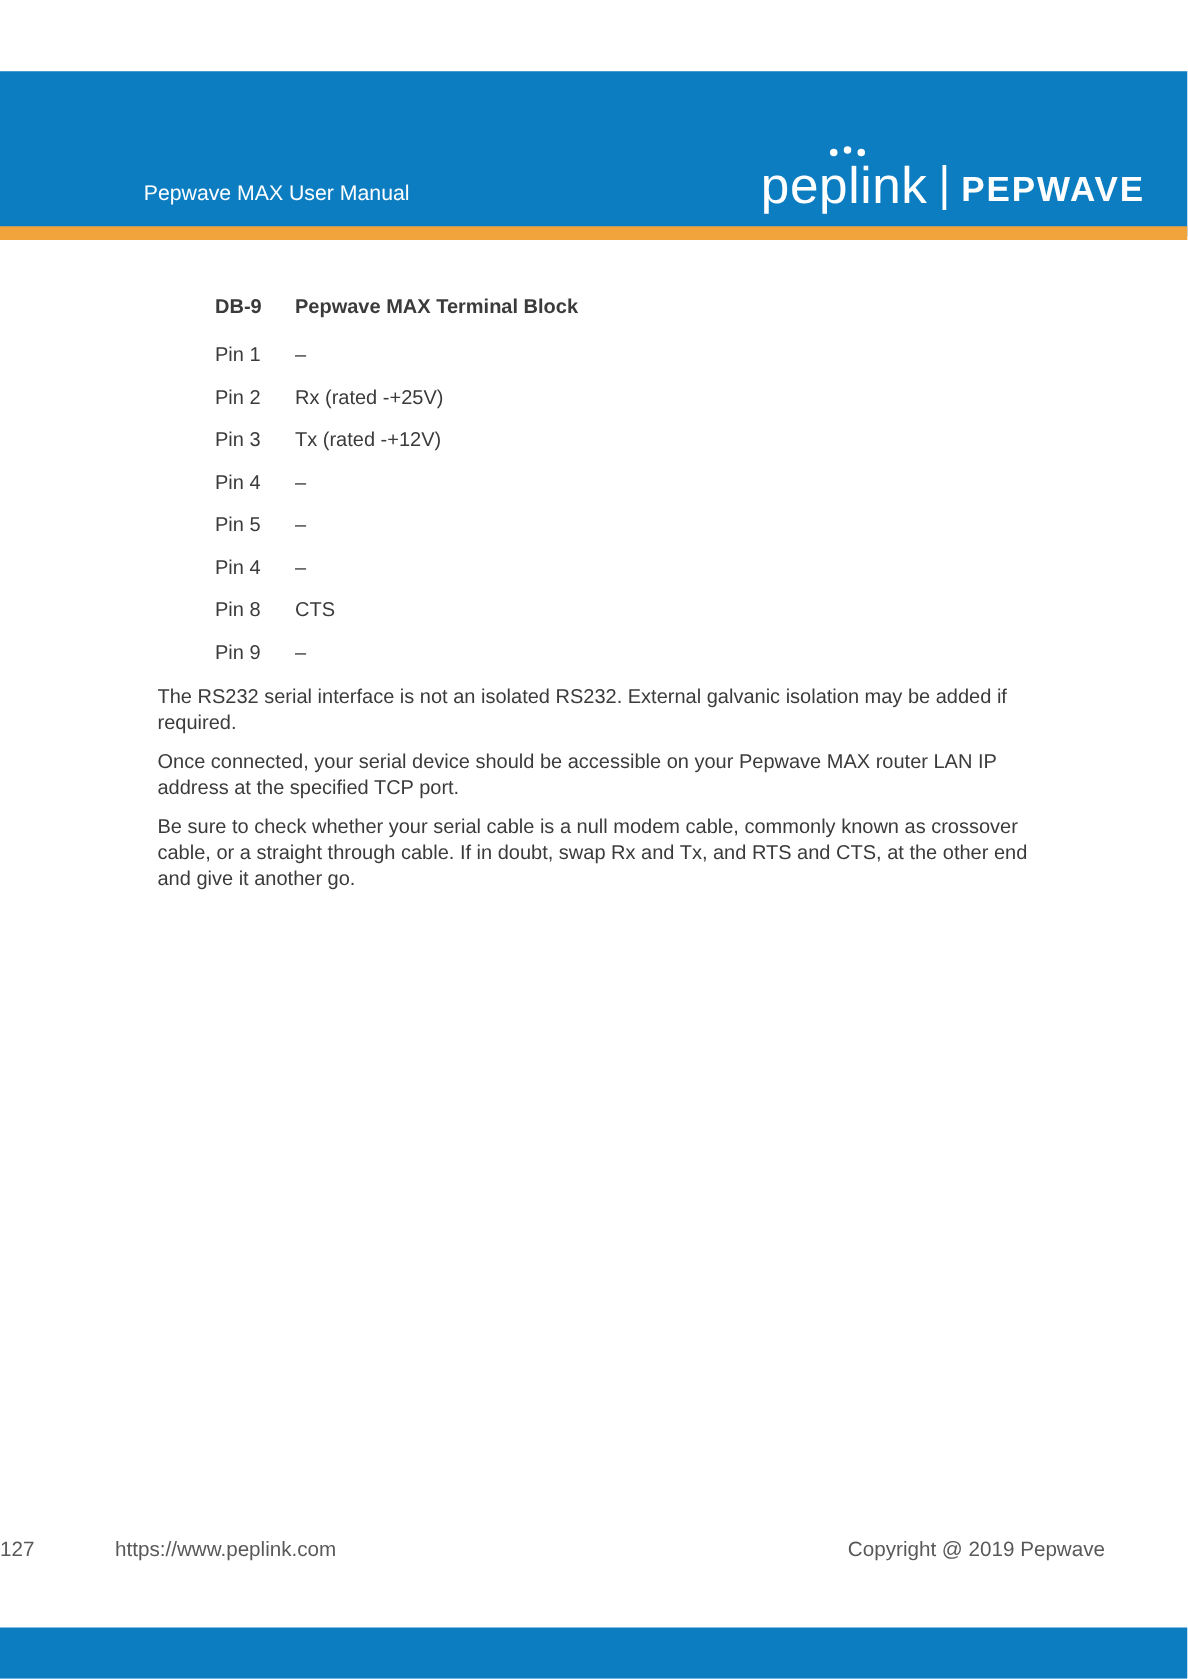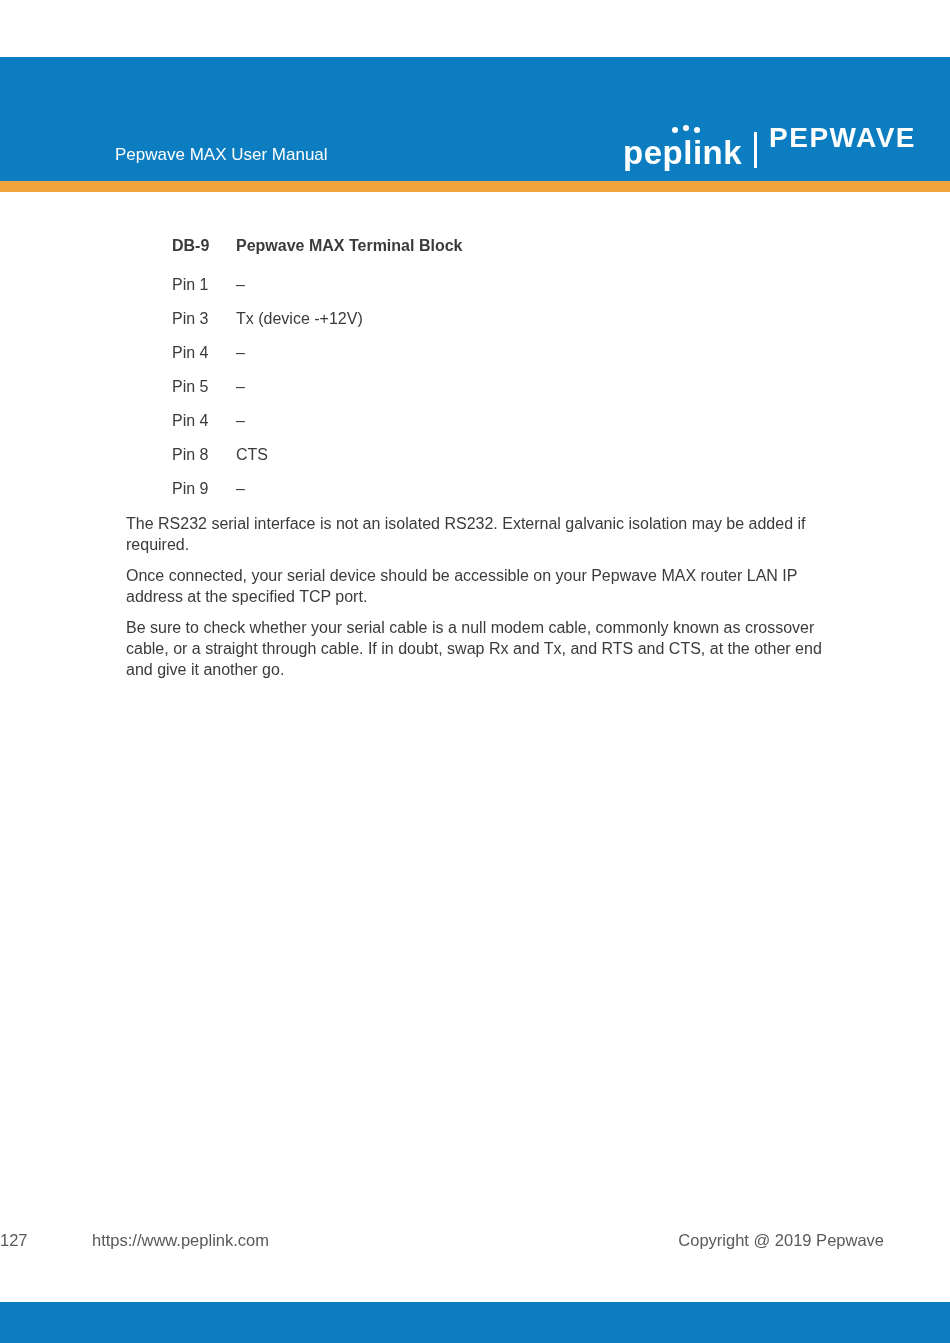--- a/index.html
+++ b/index.html
@@ -15,23 +15,23 @@
   
   .header-band { position:absolute; top:57px; left:0; width:950px; height:132px; background:var(--brand-blue); }
   .accent-strip { position:absolute; top:181px; left:0; width:950px; height:11px; background:var(--accent-orange); }
   .header-title { position:absolute; left:115px; bottom:24px; color:#ffffff; font-size:17px; }
 
   .logo { position:absolute; right:34px; bottom:20px; display:flex; align-items:flex-end; color:#ffffff; }
   .logo-peplink-wrap { display:flex; flex-direction:column; align-items:center; }
   .logo-dots { display:flex; gap:5px; margin-bottom:3px; margin-left:6px; }
   .logo-dots span { width:6px; height:6px; border-radius:50%; background:#ffffff; display:block; }
   .logo-dots span:nth-child(2) { transform:translateY(-2px); }
-  .logo-peplink { font-size:33px; font-weight:bold; letter-spacing:0.5px; line-height:1; }
+  .logo-peplink { font-size:41px; font-weight:normal; letter-spacing:0.5px; line-height:1; }
   .logo-divider { width:3px; height:36px; background:#ffffff; margin:0 12px 1px 12px; }
-  .logo-pepwave { font-size:28px; font-weight:bold; letter-spacing:1.5px; line-height:1; margin-bottom:17px; }
+  .logo-pepwave { font-size:28px; font-weight:bold; letter-spacing:1.5px; line-height:1; margin-bottom:3px; }
 
   
   .content { position:absolute; top:224px; left:126px; width:702px; font-size:16px; line-height:21px; }
   .para { margin:0 0 10px 0; }
   .pin-table { margin:11px 0 14px 10px; }
   .pin-row { display:flex; margin-bottom:13px;margin-left:36px; }
   .pin-row.header { font-weight:bold; margin-bottom:18px; }
   .pin-col1 { width:64px; flex:0 0 64px; }
   .pin-col2 { flex:1; }
 
@@ -69,22 +69,26 @@
     <div class="pin-table">
       <div class="pin-row header">
         <div class="pin-col1">DB-9</div>
         <div class="pin-col2">Pepwave MAX Terminal Block</div>
       </div>
       <div class="pin-row">
         <div class="pin-col1">Pin 1</div>
         <div class="pin-col2">–</div>
       </div>
       <div class="pin-row">
+        <div class="pin-col1">Pin 2</div>
+        <div class="pin-col2">Rx (rated -+25V)</div>
+      </div>
+      <div class="pin-row">
         <div class="pin-col1">Pin 3</div>
-        <div class="pin-col2">Tx (device -+12V)</div>
+        <div class="pin-col2">Tx (rated -+12V)</div>
       </div>
       <div class="pin-row">
         <div class="pin-col1">Pin 4</div>
         <div class="pin-col2">–</div>
       </div>
       <div class="pin-row">
         <div class="pin-col1">Pin 5</div>
         <div class="pin-col2">–</div>
       </div>
       <div class="pin-row">

